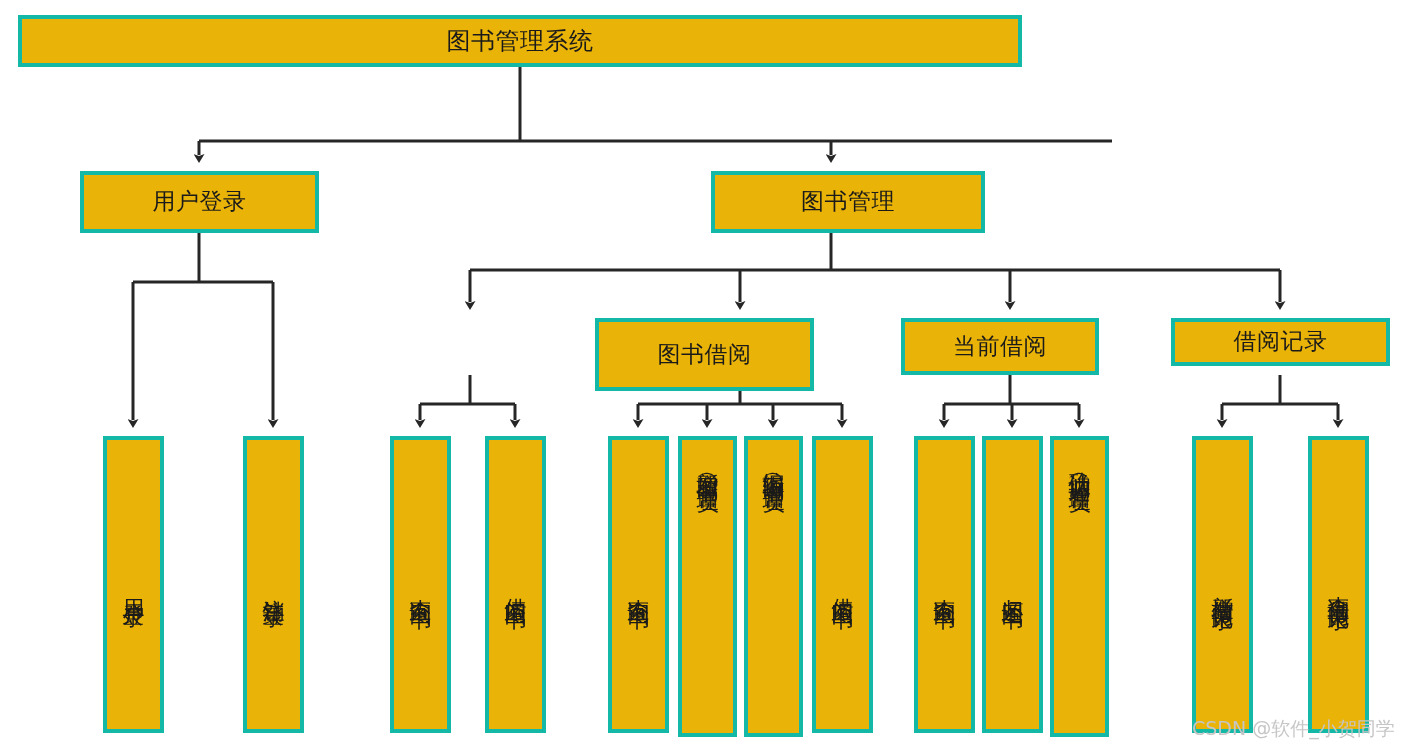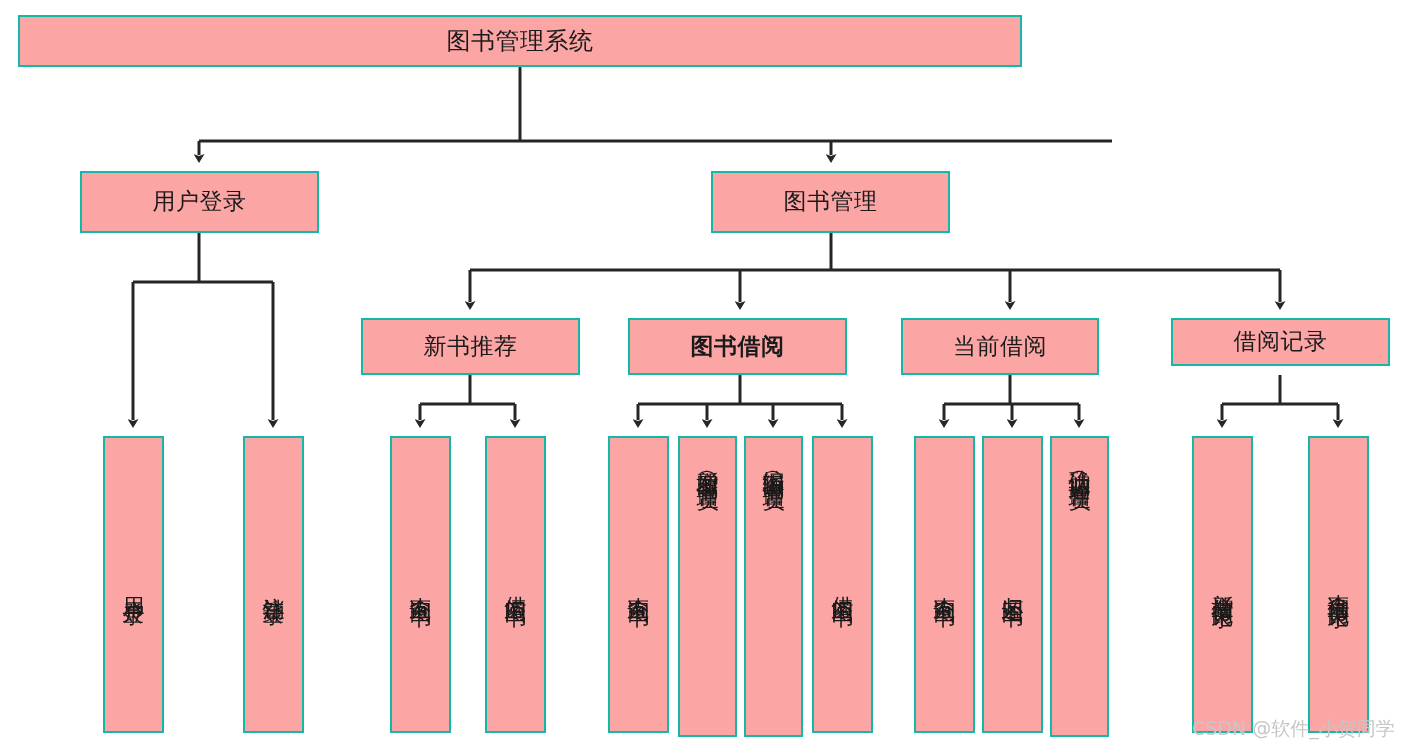--- a/index.html
+++ b/index.html
@@ -19,22 +19,22 @@
     position: absolute;
     left: 0;
     top: 0;
     width: 1405px;
     height: 747px;
     pointer-events: none;
   }
   .node {
     position: absolute;
     box-sizing: border-box;
-    border: 2px solid #14b8a6;
-    background: #fca5a5;
+    border: 4px solid #14b8a6;
+    background: #eab308;
     display: flex;
     align-items: center;
     justify-content: center;
     color: #1a1a1a;
   }
   .node .label {
     display: block;
     text-align: center;
     line-height: 1.12;
     white-space: nowrap;
@@ -128,28 +128,25 @@
     </g>
   </svg>
 
   <div class="node root horiz" style="left:18px; top:15px; width:1004px; height:52px;">
     <span class="label">图书管理系统</span>
   </div>
 
   <div class="node horiz" style="left:80px; top:171px; width:239px; height:62px;">
     <span class="label">用户登录</span>
   </div>
-  <div class="node horiz" style="left:711px; top:171px; width:239px; height:62px;">
+  <div class="node horiz" style="left:711px; top:171px; width:274px; height:62px;">
     <span class="label">图书管理</span>
   </div>
 
-  <div class="node horiz" style="left:361px; top:318px; width:219px; height:57px;">
-    <span class="label">新书推荐</span>
-  </div>
-  <div class="node horiz" style="left:628px; top:318px; width:219px; height:57px;font-weight:bold;">
+  <div class="node horiz" style="left:595px; top:318px; width:219px; height:73px;">
     <span class="label">图书借阅</span>
   </div>
   <div class="node horiz" style="left:901px; top:318px; width:198px; height:57px;">
     <span class="label">当前借阅</span>
   </div>
   <div class="node horiz" style="left:1171px; top:318px; width:219px; height:48px;">
     <span class="label">借阅记录</span>
   </div>
 
   <div class="node vert mid" style="left:103px; top:436px; width:61px; height:297px;">

